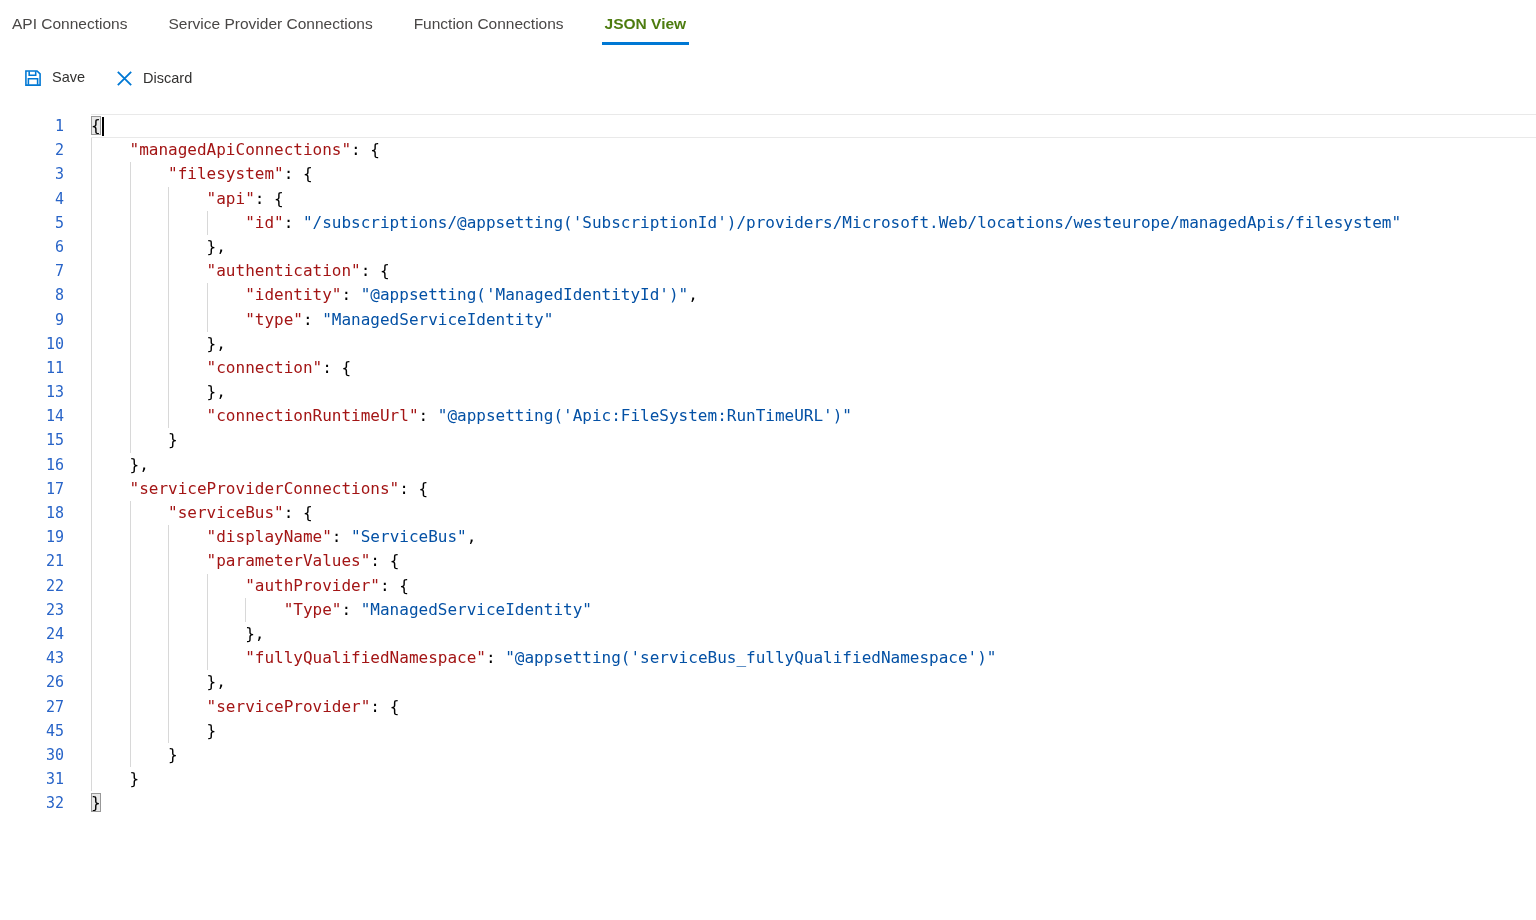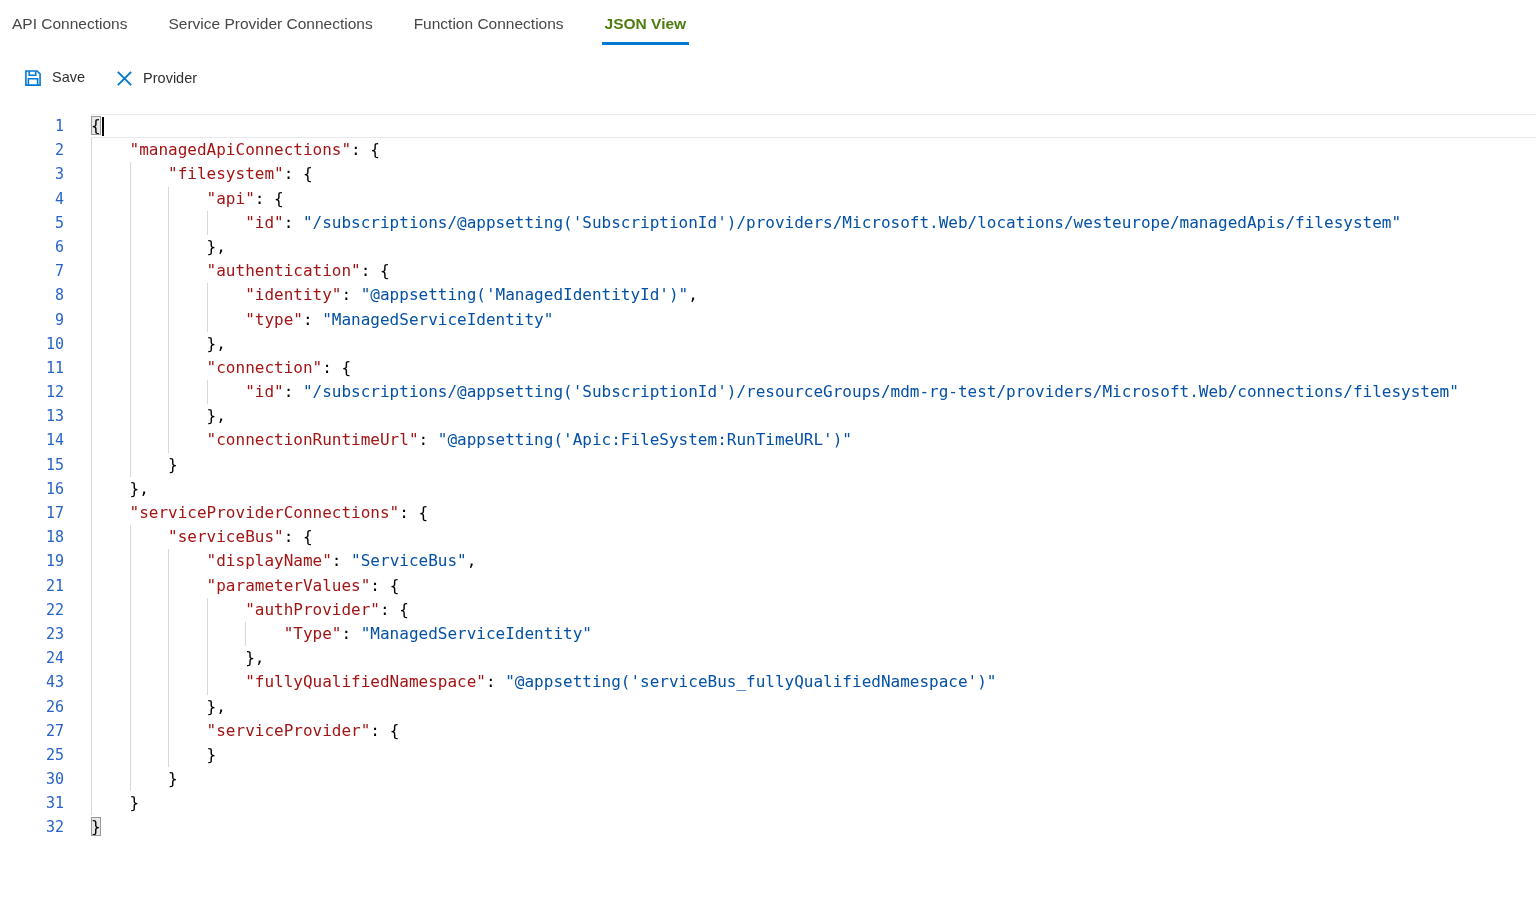--- a/index.html
+++ b/index.html
@@ -69,50 +69,49 @@
       </svg>
     </span>
     <span>Save</span>
   </div>
   <div class="tb-item">
     <span>
       <svg width="17" height="17" viewBox="0 0 14 14" fill="none">
         <path d="M1.5 1.5 L12.5 12.5 M12.5 1.5 L1.5 12.5" stroke="#0078d4" stroke-width="1.5"></path>
       </svg>
     </span>
-    <span>Provider</span>
+    <span>Discard</span>
   </div>
 </div>
 
 <div class="editor">
   <div id="code-lines">
       <div class="line current"><div class="ln">1</div><div class="content"><span class="tok-p bm">{</span><span class="cursor"></span></div></div>
       <div class="line"><div class="ln">2</div><div class="content"><span class="guide"></span><span class="tok-k">"managedApiConnections"</span><span class="tok-p">: {</span></div></div>
       <div class="line"><div class="ln">3</div><div class="content"><span class="guide"></span><span class="guide"></span><span class="tok-k">"filesystem"</span><span class="tok-p">: {</span></div></div>
       <div class="line"><div class="ln">4</div><div class="content"><span class="guide"></span><span class="guide"></span><span class="guide"></span><span class="tok-k">"api"</span><span class="tok-p">: {</span></div></div>
       <div class="line"><div class="ln">5</div><div class="content"><span class="guide"></span><span class="guide"></span><span class="guide"></span><span class="guide"></span><span class="tok-k">"id"</span><span class="tok-p">: </span><span class="tok-v">"/subscriptions/@appsetting('SubscriptionId')/providers/Microsoft.Web/locations/westeurope/managedApis/filesystem"</span></div></div>
       <div class="line"><div class="ln">6</div><div class="content"><span class="guide"></span><span class="guide"></span><span class="guide"></span><span class="tok-p">},</span></div></div>
       <div class="line"><div class="ln">7</div><div class="content"><span class="guide"></span><span class="guide"></span><span class="guide"></span><span class="tok-k">"authentication"</span><span class="tok-p">: {</span></div></div>
       <div class="line"><div class="ln">8</div><div class="content"><span class="guide"></span><span class="guide"></span><span class="guide"></span><span class="guide"></span><span class="tok-k">"identity"</span><span class="tok-p">: </span><span class="tok-v">"@appsetting('ManagedIdentityId')"</span><span class="tok-p">,</span></div></div>
       <div class="line"><div class="ln">9</div><div class="content"><span class="guide"></span><span class="guide"></span><span class="guide"></span><span class="guide"></span><span class="tok-k">"type"</span><span class="tok-p">: </span><span class="tok-v">"ManagedServiceIdentity"</span></div></div>
       <div class="line"><div class="ln">10</div><div class="content"><span class="guide"></span><span class="guide"></span><span class="guide"></span><span class="tok-p">},</span></div></div>
       <div class="line"><div class="ln">11</div><div class="content"><span class="guide"></span><span class="guide"></span><span class="guide"></span><span class="tok-k">"connection"</span><span class="tok-p">: {</span></div></div>
-      <div class="line"><div class="ln">12</div><div class="content"><span class="guide"></span><span class="guide"></span><span class="guide"></span><span class="guide"></span><span class="tok-k">"id"</span><span class="tok-p">: </span><span class="tok-v">"/subscriptions/@appsetting('SubscriptionId')/resourceGroups/mdm-rg-test/providers/Microsoft.Web/connections/filesystem"</span></div></div>
       <div class="line"><div class="ln">13</div><div class="content"><span class="guide"></span><span class="guide"></span><span class="guide"></span><span class="tok-p">},</span></div></div>
       <div class="line"><div class="ln">14</div><div class="content"><span class="guide"></span><span class="guide"></span><span class="guide"></span><span class="tok-k">"connectionRuntimeUrl"</span><span class="tok-p">: </span><span class="tok-v">"@appsetting('Apic:FileSystem:RunTimeURL')"</span></div></div>
       <div class="line"><div class="ln">15</div><div class="content"><span class="guide"></span><span class="guide"></span><span class="tok-p">}</span></div></div>
       <div class="line"><div class="ln">16</div><div class="content"><span class="guide"></span><span class="tok-p">},</span></div></div>
       <div class="line"><div class="ln">17</div><div class="content"><span class="guide"></span><span class="tok-k">"serviceProviderConnections"</span><span class="tok-p">: {</span></div></div>
       <div class="line"><div class="ln">18</div><div class="content"><span class="guide"></span><span class="guide"></span><span class="tok-k">"serviceBus"</span><span class="tok-p">: {</span></div></div>
       <div class="line"><div class="ln">19</div><div class="content"><span class="guide"></span><span class="guide"></span><span class="guide"></span><span class="tok-k">"displayName"</span><span class="tok-p">: </span><span class="tok-v">"ServiceBus"</span><span class="tok-p">,</span></div></div>
       <div class="line"><div class="ln">21</div><div class="content"><span class="guide"></span><span class="guide"></span><span class="guide"></span><span class="tok-k">"parameterValues"</span><span class="tok-p">: {</span></div></div>
       <div class="line"><div class="ln">22</div><div class="content"><span class="guide"></span><span class="guide"></span><span class="guide"></span><span class="guide"></span><span class="tok-k">"authProvider"</span><span class="tok-p">: {</span></div></div>
       <div class="line"><div class="ln">23</div><div class="content"><span class="guide"></span><span class="guide"></span><span class="guide"></span><span class="guide"></span><span class="guide"></span><span class="tok-k">"Type"</span><span class="tok-p">: </span><span class="tok-v">"ManagedServiceIdentity"</span></div></div>
       <div class="line"><div class="ln">24</div><div class="content"><span class="guide"></span><span class="guide"></span><span class="guide"></span><span class="guide"></span><span class="tok-p">},</span></div></div>
       <div class="line"><div class="ln">43</div><div class="content"><span class="guide"></span><span class="guide"></span><span class="guide"></span><span class="guide"></span><span class="tok-k">"fullyQualifiedNamespace"</span><span class="tok-p">: </span><span class="tok-v">"@appsetting('serviceBus_fullyQualifiedNamespace')"</span></div></div>
       <div class="line"><div class="ln">26</div><div class="content"><span class="guide"></span><span class="guide"></span><span class="guide"></span><span class="tok-p">},</span></div></div>
       <div class="line"><div class="ln">27</div><div class="content"><span class="guide"></span><span class="guide"></span><span class="guide"></span><span class="tok-k">"serviceProvider"</span><span class="tok-p">: {</span></div></div>
-      <div class="line"><div class="ln">25</div><div class="content"><span class="guide"></span><span class="guide"></span><span class="guide"></span><span class="tok-p">}</span></div></div>
+      <div class="line"><div class="ln">45</div><div class="content"><span class="guide"></span><span class="guide"></span><span class="guide"></span><span class="tok-p">}</span></div></div>
       <div class="line"><div class="ln">30</div><div class="content"><span class="guide"></span><span class="guide"></span><span class="tok-p">}</span></div></div>
       <div class="line"><div class="ln">31</div><div class="content"><span class="guide"></span><span class="tok-p">}</span></div></div>
       <div class="line"><div class="ln">32</div><div class="content"><span class="tok-p bm">}</span></div></div>
     </div>
 </div>
 
 </body></html>

